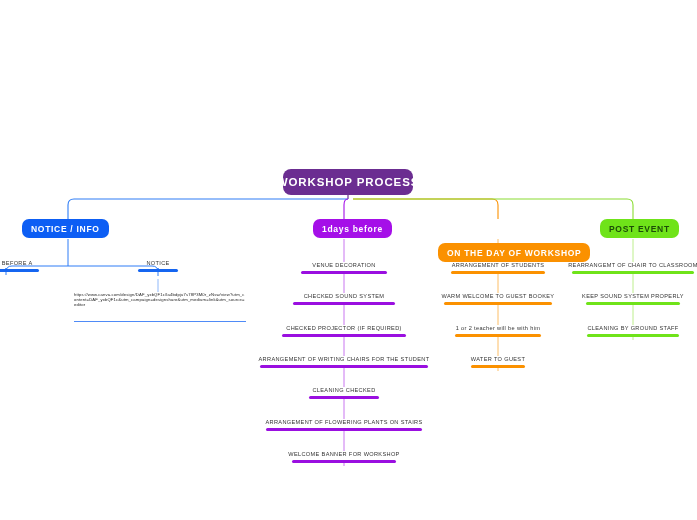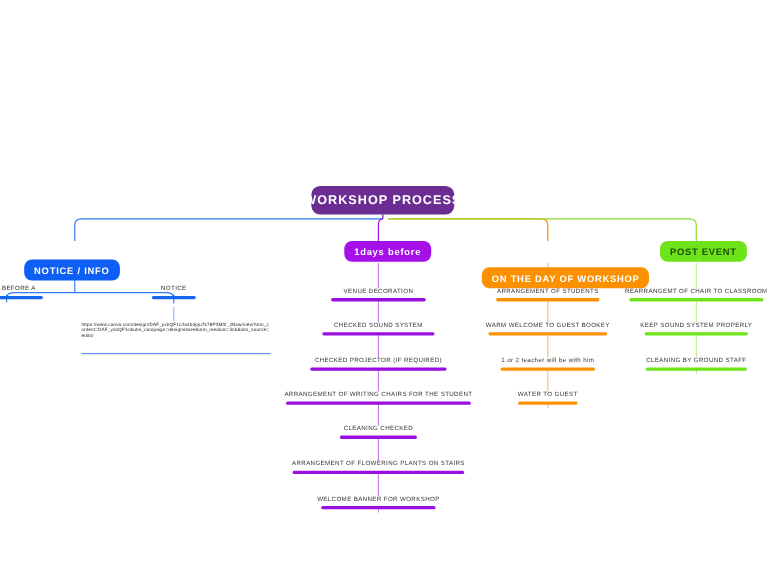--- a/index.html
+++ b/index.html
@@ -147,21 +147,21 @@
     <path d="M633,239 L633,262" stroke="#BDEE8C" stroke-width="1" fill="none"></path>
     <path d="M633,272 L633,293" stroke="#BDEE8C" stroke-width="1" fill="none"></path>
     <path d="M633,303 L633,325" stroke="#BDEE8C" stroke-width="1" fill="none"></path>
     <path d="M633,335 L633,340" stroke="#BDEE8C" stroke-width="1" fill="none"></path>
   </svg>
 
   <div class="root-node" style="left:283px; top:169px; width:130px; height:26px;">
     <span>WORKSHOP PROCESS</span>
   </div>
 
-  <div class="branch-node b-blue" style="left:22px; top:236px;justify-content:center;">
+  <div class="branch-node b-blue" style="left:22px; top:219px;justify-content:center;">
     <span>NOTICE / INFO</span>
   </div>
 
   <div class="branch-node b-purple" style="left:313px; top:219px;">
     <span>1days before</span>
   </div>
 
   <div class="branch-node b-orange" style="left:438px; top:219px;margin-top:24px;">
     <span>ON THE DAY OF WORKSHOP</span>
   </div>

